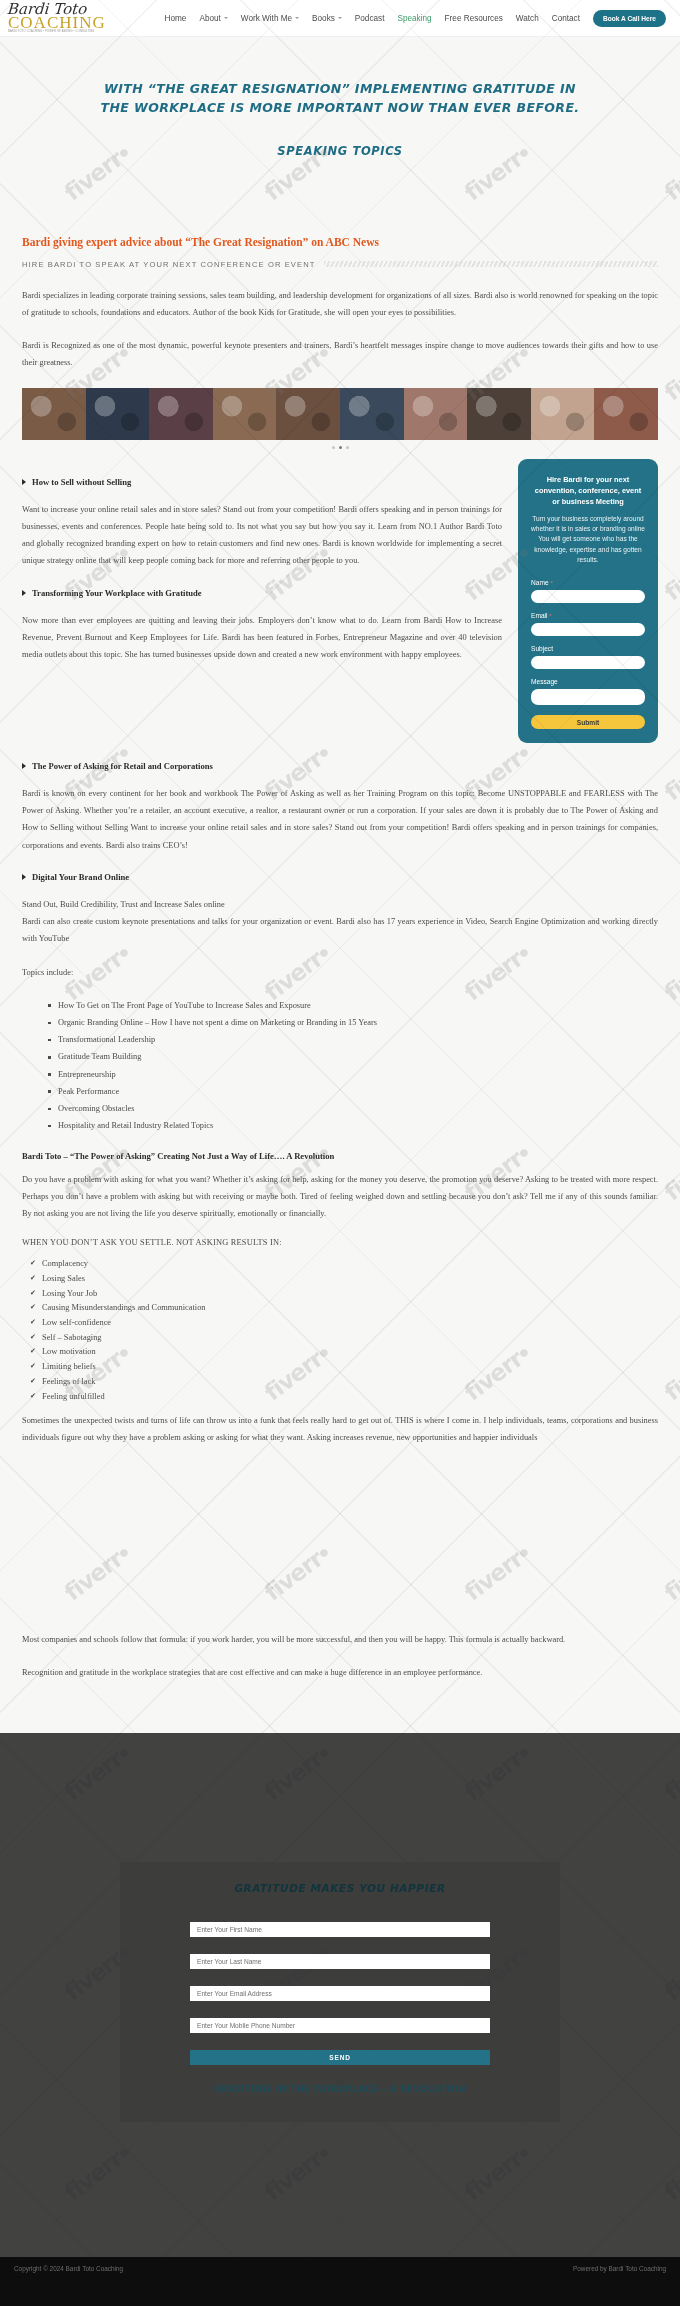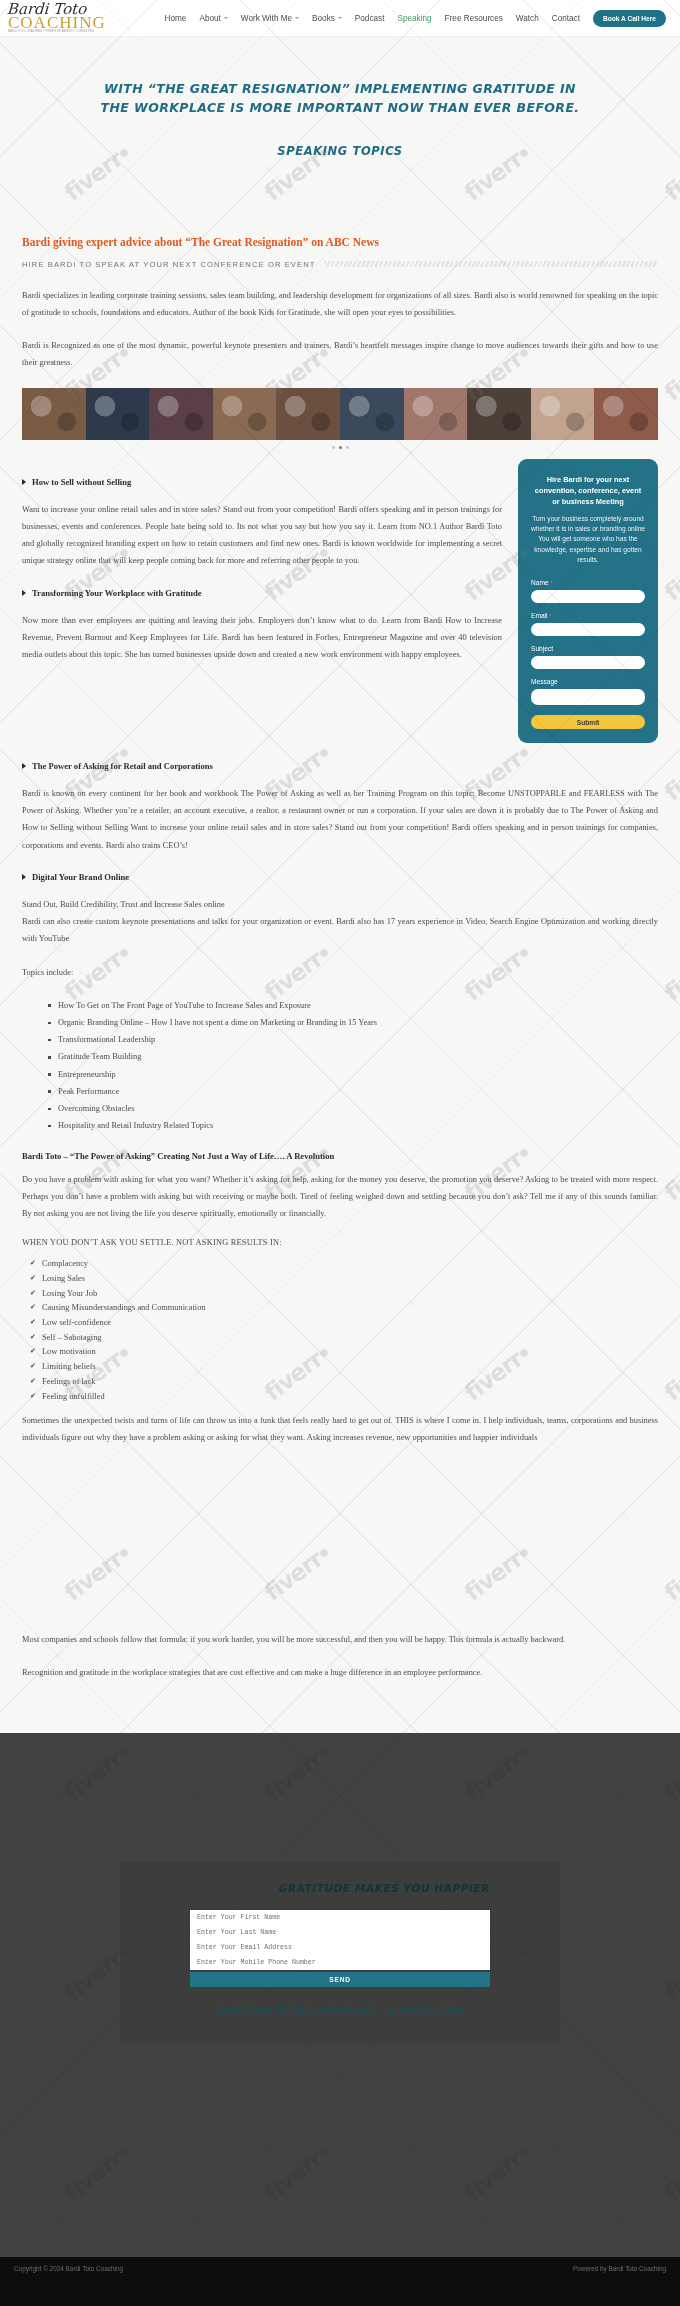--- a/index.html
+++ b/index.html
@@ -355,32 +355,31 @@
     text-align: center;
   }
   .popup-title {
     font-family: "DejaVu Sans", sans-serif;
     font-style: italic;
     font-weight: 700;
     font-size: 10.5px;
     letter-spacing: .6px;
     color: #10343d;
     text-transform: uppercase;
-    margin-bottom: 16px;
-    text-align: right;
+    margin-bottom: 28px;
   }
   .popup-input {
     display: block;
     width: 100%;
     height: 15px;
     border: 0;
     background: #ffffff;
-    margin-bottom: 0;
+    margin-bottom: 17px;
     padding: 0 7px;
-    font-family: Liberation Mono, monospace;
+    font-family: Liberation Sans, sans-serif;
     font-size: 6.6px;
     color: #555555;
     outline: none;
   }
   .popup-input::placeholder { color: #6f6f6f; }
   .popup-send {
     display: block;
     width: 100%;
     height: 15px;
     border: 0;

